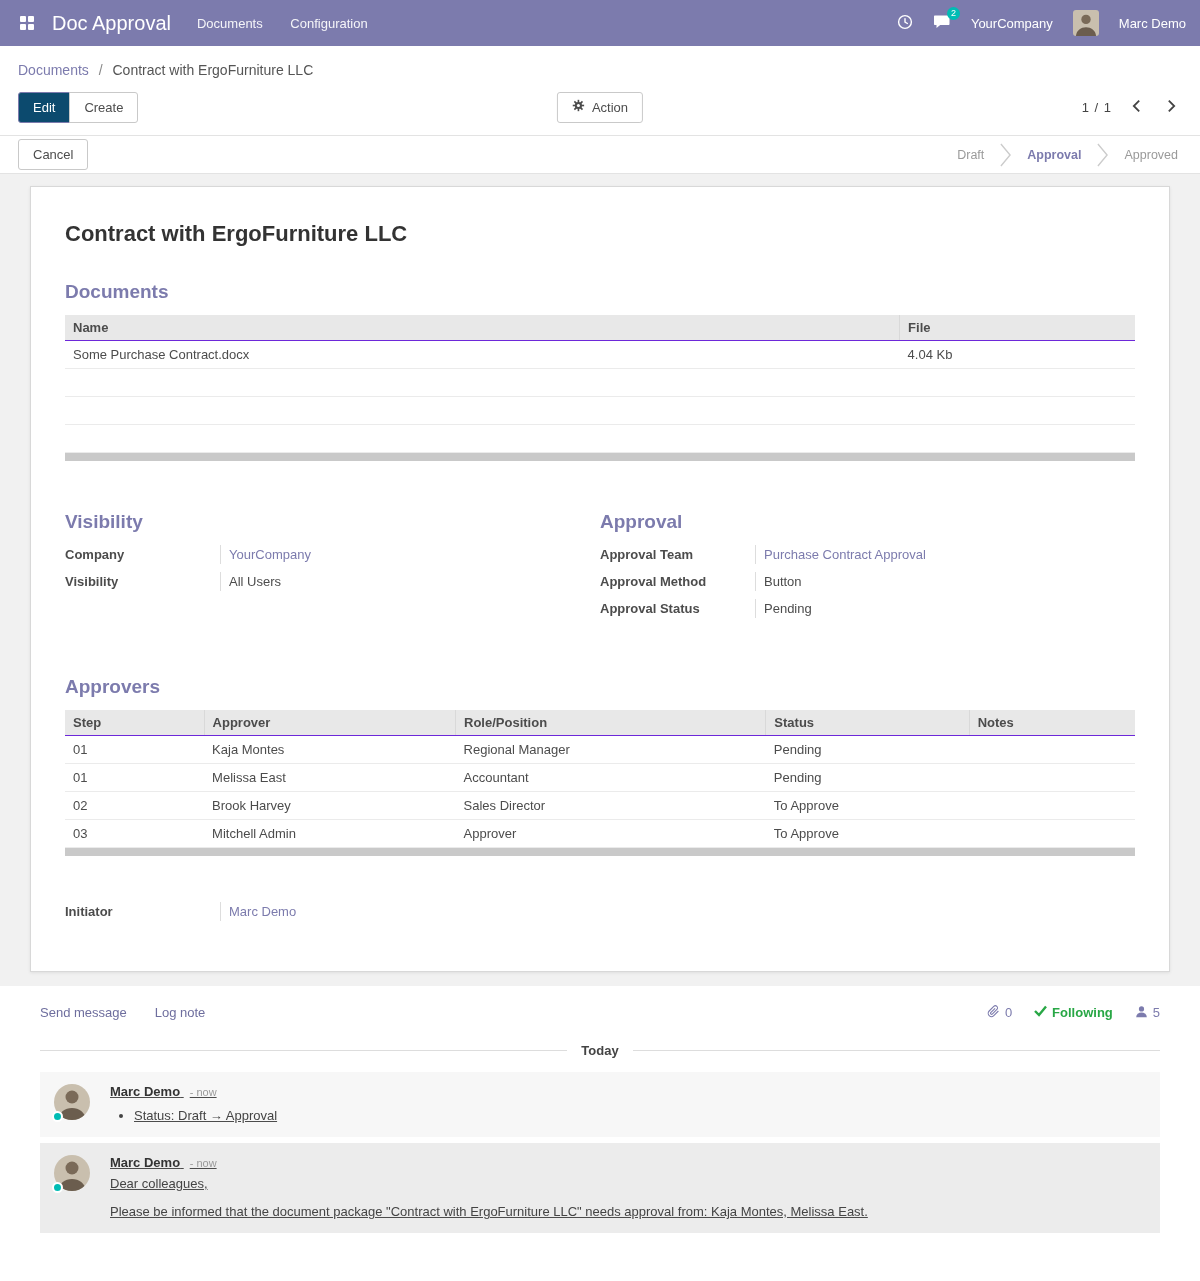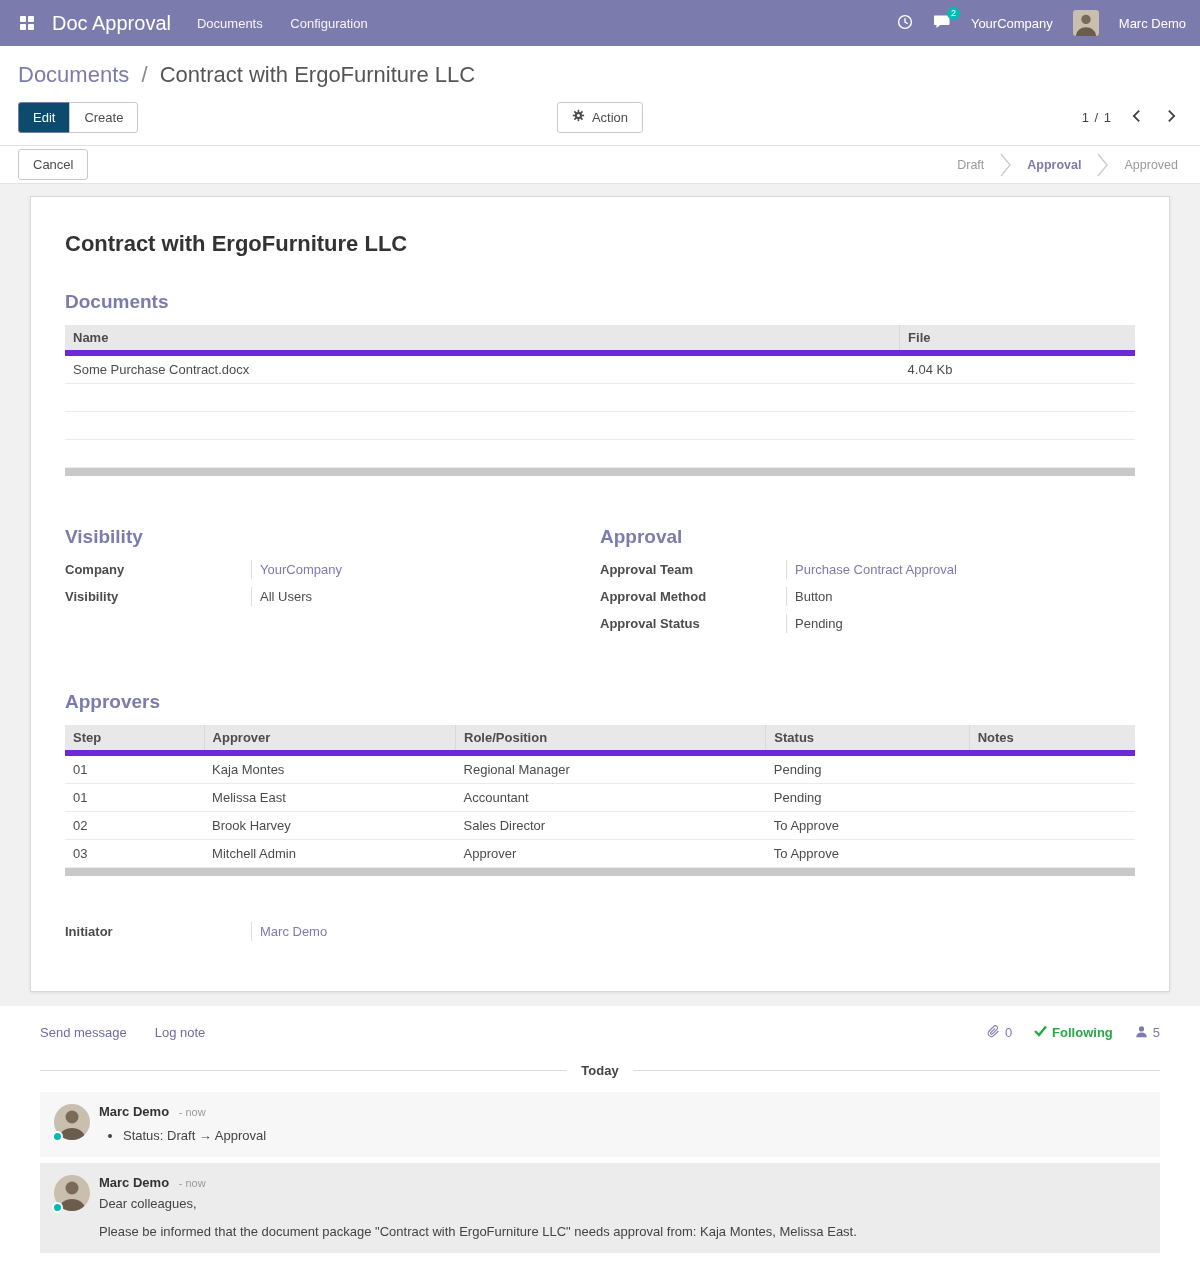--- a/index.html
+++ b/index.html
@@ -28,21 +28,21 @@
   .nav-badge {
     position:absolute; top:-7px; right:-9px; background:#00bcb4; color:#fff;
     font-size:9px; line-height:13px; min-width:13px; height:13px; border-radius:7px;
     text-align:center; padding:0 2px; font-family:"Liberation Sans",sans-serif;
   }
   .nav-company, .nav-user { color:#fff; cursor:pointer; white-space:nowrap; }
   .avatar-sm { width:26px; height:26px; border-radius:3px; overflow:hidden; flex-shrink:0; cursor:pointer; }
   .avatar-sm svg, .avatar-md svg { display:block; width:100%; height:100%; }
 
   
-  .breadcrumb-row { padding:16px 18px 10px; font-size:22px; background:#fff; }
+  .breadcrumb-row { padding:16px 18px 10px; font-size:14px; background:#fff; }
   .bc-link { color:#7c7bad; cursor:pointer; text-decoration:none; }
   .bc-sep { color:#888; margin:0 6px; }
   .bc-current { color:#555; }
 
   
   .cp-row {
     display:flex; align-items:center; padding:4px 18px 12px; background:#fff;
     border-bottom:1px solid #e3e3e3; position:relative;
   }
   .btn {
@@ -78,34 +78,34 @@
     width:1140px; margin:0 auto; background:#fff; border:1px solid #d8d8d8;
     box-shadow:0 1px 3px rgba(0,0,0,.08); padding:34px 34px 42px;
   }
   .sheet-title { font-size:22px; font-weight:bold; color:#333; margin:0 0 34px; }
   .section-heading { color:#7c7bad; font-size:19px; font-weight:bold; margin:0 0 12px; }
   .mt-section { margin-top:50px; }
 
   table.o-list { width:100%; border-collapse:collapse; font-size:13px; table-layout:fixed; }
   table.o-list thead th {
     background:#e8e8e8; text-align:left; font-weight:bold; color:#4c4c4c;
-    padding:5px 8px; border-bottom:6px solid #6d28d9; border-right:1px solid #d9d9d9;
+    padding:5px 8px; border-bottom:1px solid #6d28d9; border-right:1px solid #d9d9d9;
     cursor:pointer;
   }
   table.o-list thead th:last-child { border-right:none; }
   table.o-list tbody td {
     padding:6px 8px; border-bottom:1px solid #ebebeb; color:#4c4c4c;
     height:28px; overflow:hidden; white-space:nowrap;
   }
   table.o-list tbody tr { cursor:pointer; }
   .fake-scrollbar { height:8px; background:#c9c9c9; cursor:pointer; }
 
   .fields-row { display:flex; }
   .field-col { flex:1; min-width:0; }
-  .field { display:flex; margin-bottom:8px; line-height:19px;gap:31px; }
+  .field { display:flex; margin-bottom:8px; line-height:19px; }
   .field-label { width:155px; flex-shrink:0; font-weight:bold; color:#4c4c4c; }
   .field-value { border-left:1px solid #ddd; padding-left:8px; flex:1; min-height:19px; color:#4c4c4c; }
   .field-value.link { color:#7c7bad; cursor:pointer; }
   .initiator-wrap { margin-top:46px; width:50%; }
 
   
   .chatter { background:#fff; padding:18px 40px 0; }
   .chatter-topbar { display:flex; align-items:center; }
   .chatter-btn { background:none; border:none; font-size:13px; color:#6e6e9e; cursor:pointer; padding:0; margin-right:28px; font-family:"Liberation Sans",sans-serif; }
   .chatter-right { margin-left:auto; display:flex; align-items:center; gap:22px; }
@@ -118,21 +118,21 @@
 
   .message { display:flex; padding:12px 14px 14px; margin-bottom:6px; }
   .message.m1 { background:#f7f7f7; }
   .message.m2 { background:#ececec; }
   .avatar-md { width:36px; height:36px; border-radius:50%; overflow:hidden; flex-shrink:0; position:relative; }
   .avatar-wrap { position:relative; width:36px; height:36px; flex-shrink:0; }
   .presence-dot {
     position:absolute; bottom:-2px; left:-2px; width:11px; height:11px;
     background:#00bcb4; border:2px solid #fff; border-radius:50%;
   }
-  .msg-content { margin-left:9px; flex:1; min-width:0; }
+  .msg-content { margin-left:20px; flex:1; min-width:0;text-decoration:underline; }
   .msg-author { font-weight:bold; color:#333; font-size:13px; cursor:pointer; }
   .msg-time { font-size:11px; color:#9a9a9a; margin-left:6px; }
   .msg-body { margin-top:6px; color:#444; }
   .msg-content ul { margin:9px 0 0; padding-left:24px; }
   .msg-content li { margin:0; color:#444; }
   .msg-par { margin-top:13px; color:#444; }
 </style>
 </head>
 <body>
 

